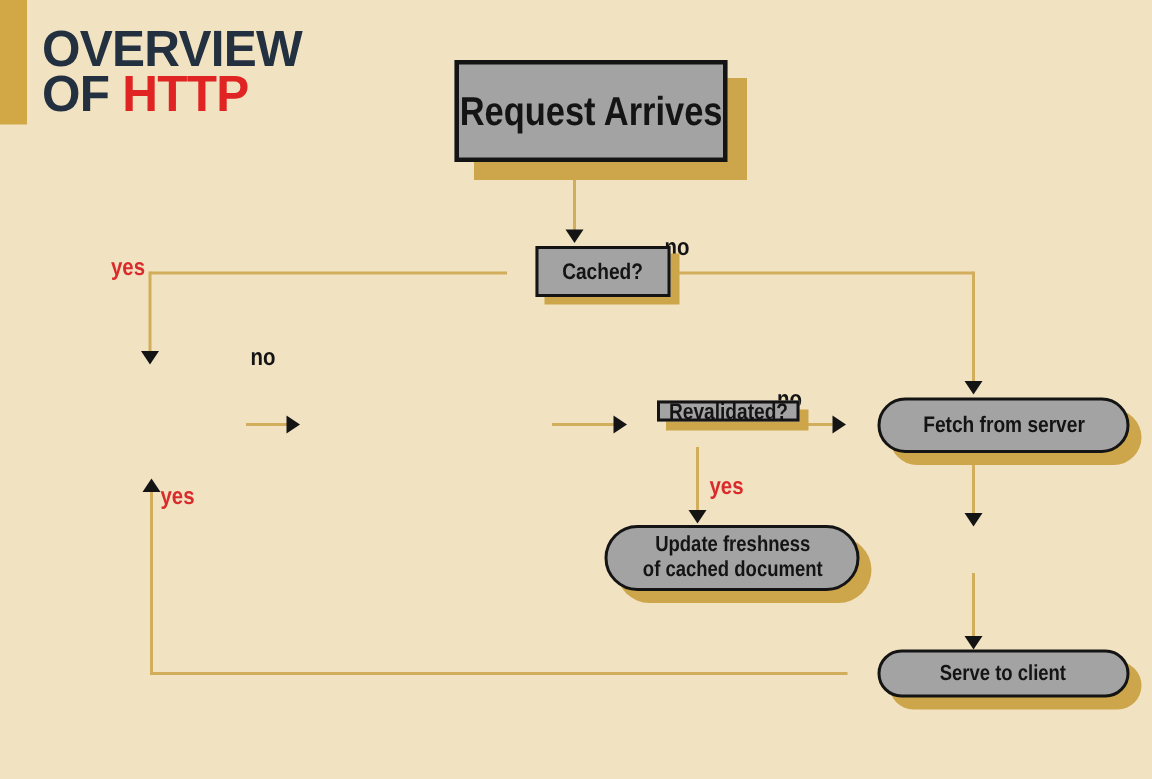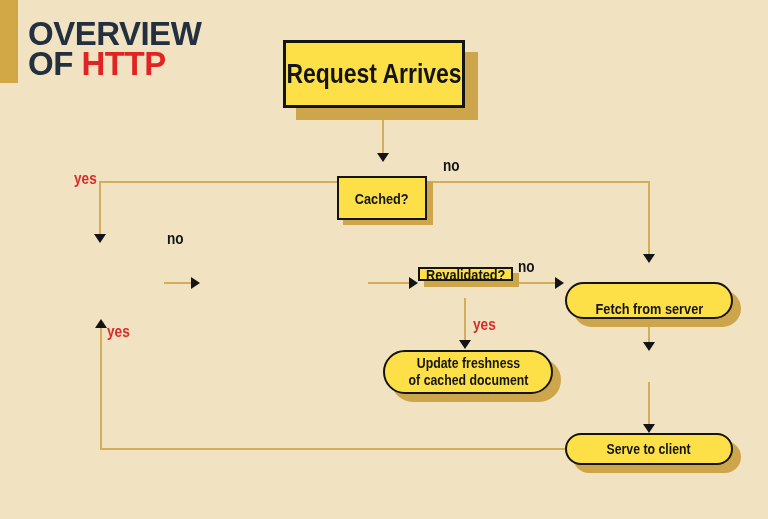--- a/index.html
+++ b/index.html
@@ -11,36 +11,36 @@
   .stage{position:absolute;inset:0;}
 
   
   .gold-bar{position:absolute;left:0;top:0;width:18px;height:83px;background:#d2a846;}
   .title{position:absolute;left:28px;top:18px;
     font-weight:700;font-size:34px;line-height:30px;letter-spacing:-0.5px;
     color:#22303f;transform:scaleX(0.97);transform-origin:left top;white-space:nowrap;}
   .title .red{color:#e02423;}
 
   
-  .node{position:absolute;box-sizing:border-box;background:#fde047;border:2.5px solid #141414;
-    display:flex;align-items:center;justify-content:center;text-align:center;color:#141414;}
+  .node{position:absolute;box-sizing:border-box;background:#a3a3a3;border:2.5px solid #141414;
+    display:flex;align-items:center;justify-content:center;text-align:center;color:#141414;margin-left:20px;}
   .pill{border-radius:999px;}
   .ctext{display:inline-block;transform:scaleX(0.85);font-weight:700;white-space:nowrap;color:#141414;}
 
   #n-request{left:283px;top:40px;width:182px;height:68px;border-width:3px;box-shadow:13px 12px 0 #cda64b;}
   #n-request .ctext{font-size:27px;}
-  #n-cached{left:337px;top:176px;width:90px;height:44px;box-shadow:6px 5px 0 #cda64b;}
+  #n-cached{left:337px;top:164px;width:90px;height:34px;box-shadow:6px 5px 0 #cda64b;}
   #n-cached .ctext{font-size:15px;}
   #n-fresh{left:30px;top:243px;width:134px;height:72px;box-shadow:10px 11px 0 #cda64b;}
   #n-fresh .ctext{font-size:17px;}
   #n-revalidate{left:200px;top:266px;width:168px;height:34px;box-shadow:8px 8px 0 #cda64b;}
   #n-revalidate .ctext{font-size:15px;}
   #n-revalidated{left:418px;top:267px;width:95px;height:14px;box-shadow:6px 6px 0 #cda64b;}
   #n-revalidated .ctext{font-size:15px;}
-  #n-fetch{left:565px;top:282px;width:168px;height:37px;box-shadow:8px 8px 0 #cda64b;align-items:flex-end;}
+  #n-fetch{left:565px;top:265px;width:168px;height:37px;box-shadow:8px 8px 0 #cda64b;}
   #n-fetch .ctext{font-size:15px;}
   #n-update{left:383px;top:350px;width:170px;height:44px;box-shadow:8px 8px 0 #cda64b;}
   #n-update .ctext{font-size:14.5px;line-height:17px;}
   #n-store{left:565px;top:351px;width:168px;height:31px;box-shadow:8px 8px 0 #cda64b;}
   #n-store .ctext{font-size:14.5px;}
   #n-serve{left:565px;top:433px;width:168px;height:32px;box-shadow:8px 8px 0 #cda64b;}
   #n-serve .ctext{font-size:14.5px;}
 
   
   .line{position:absolute;background:#d2ad5c;}

